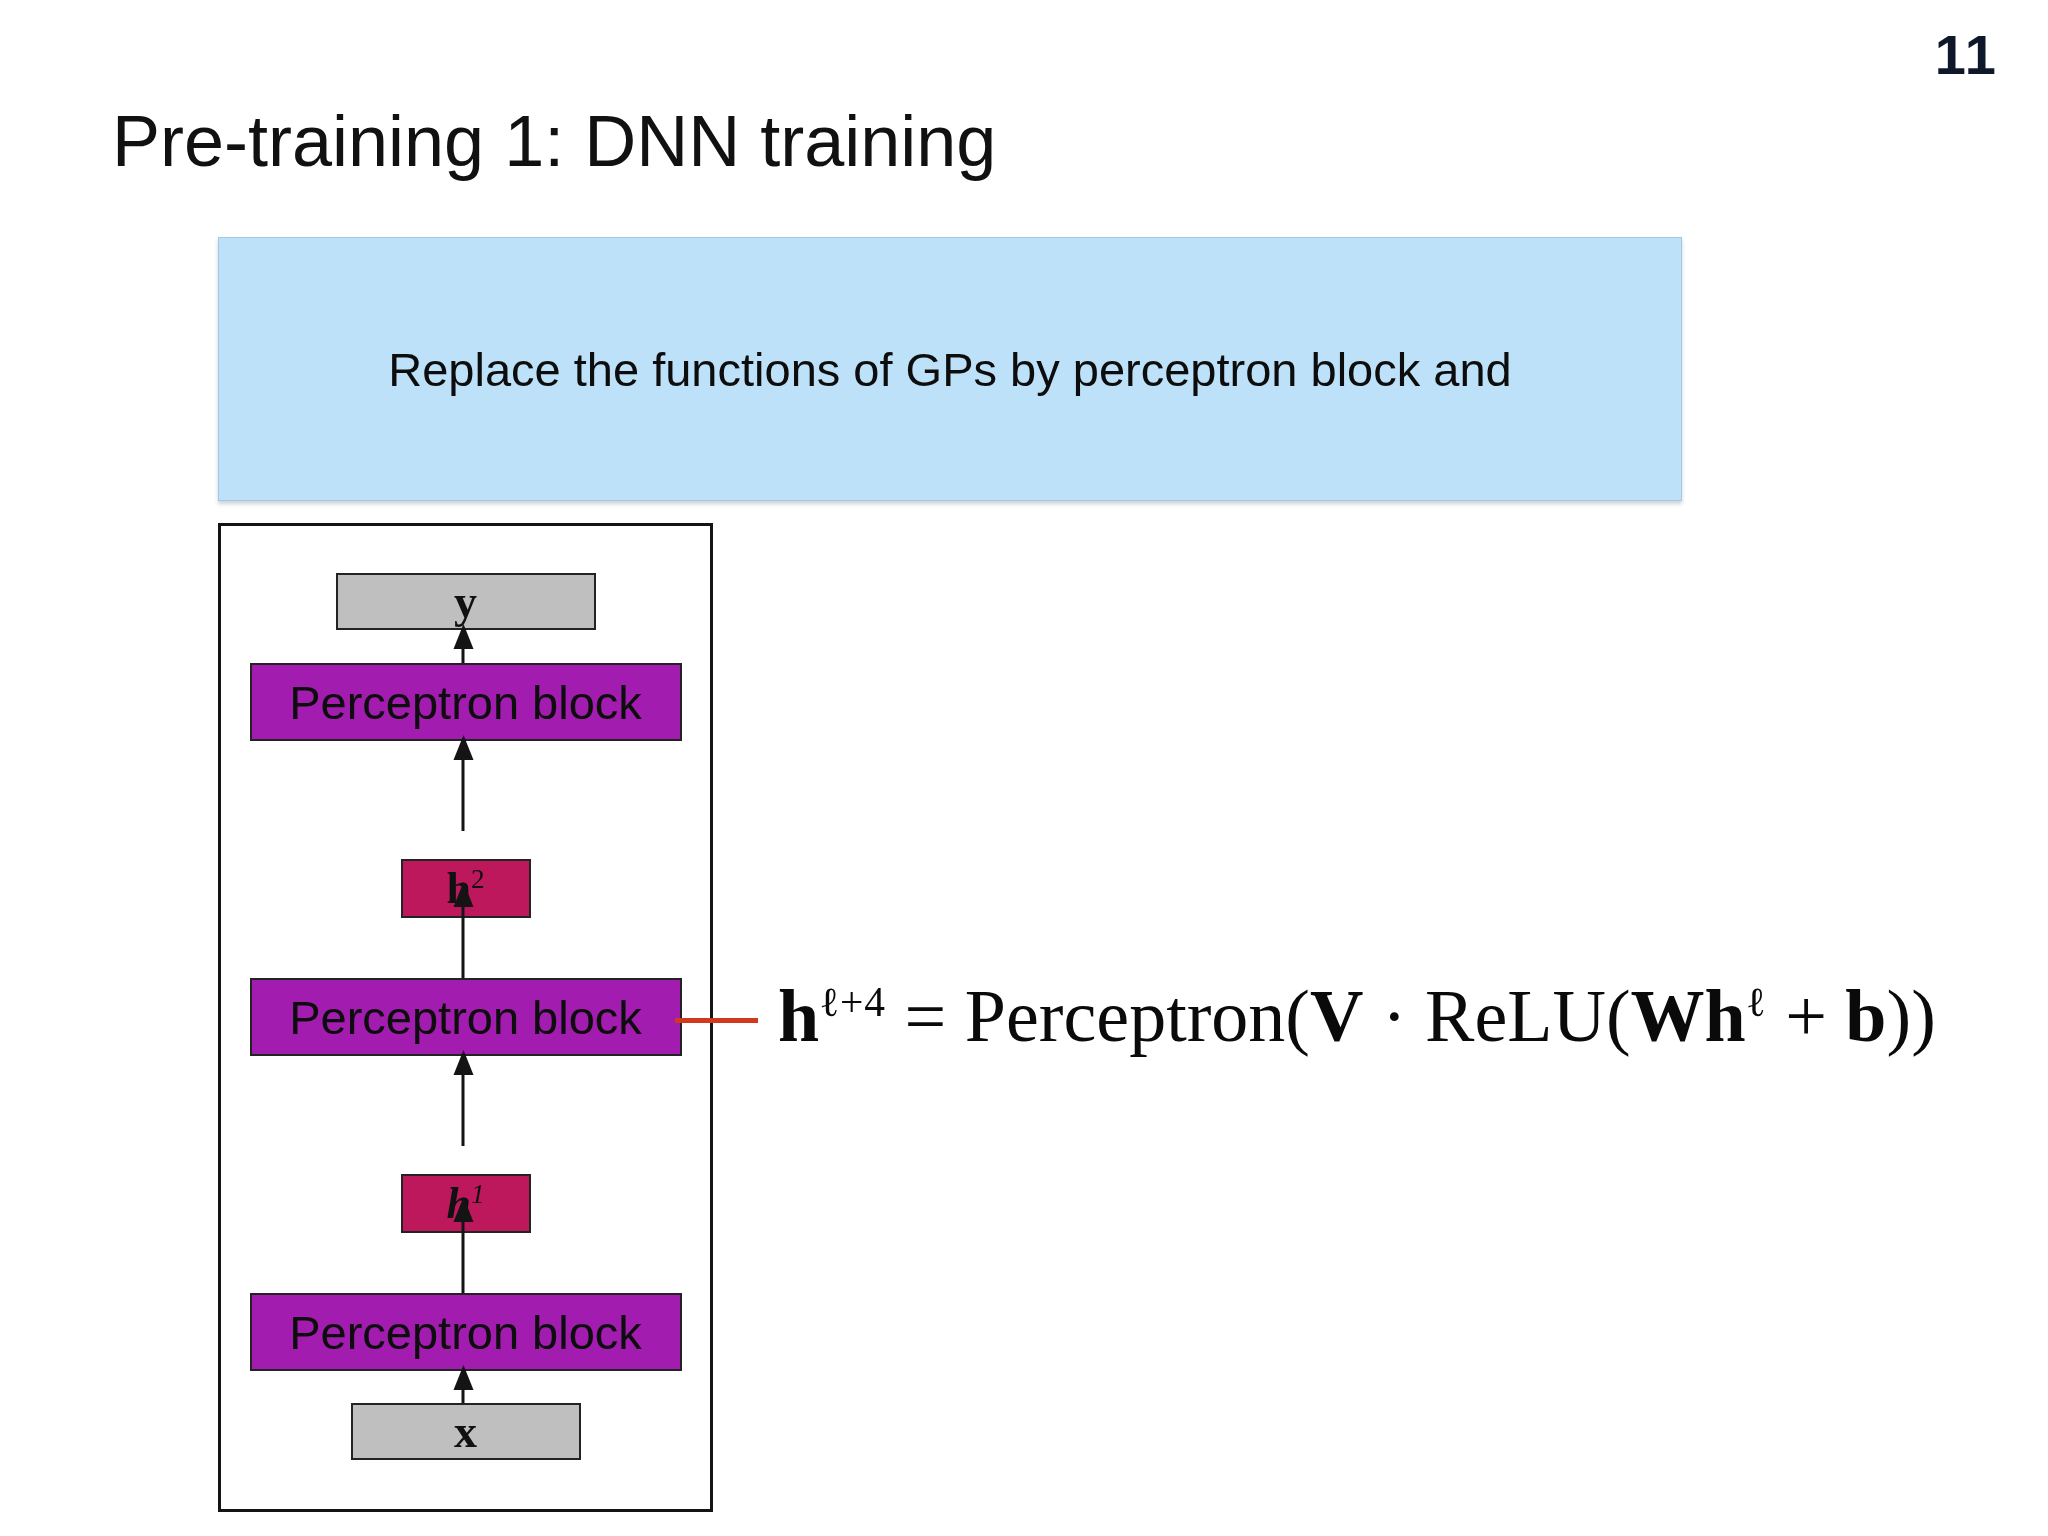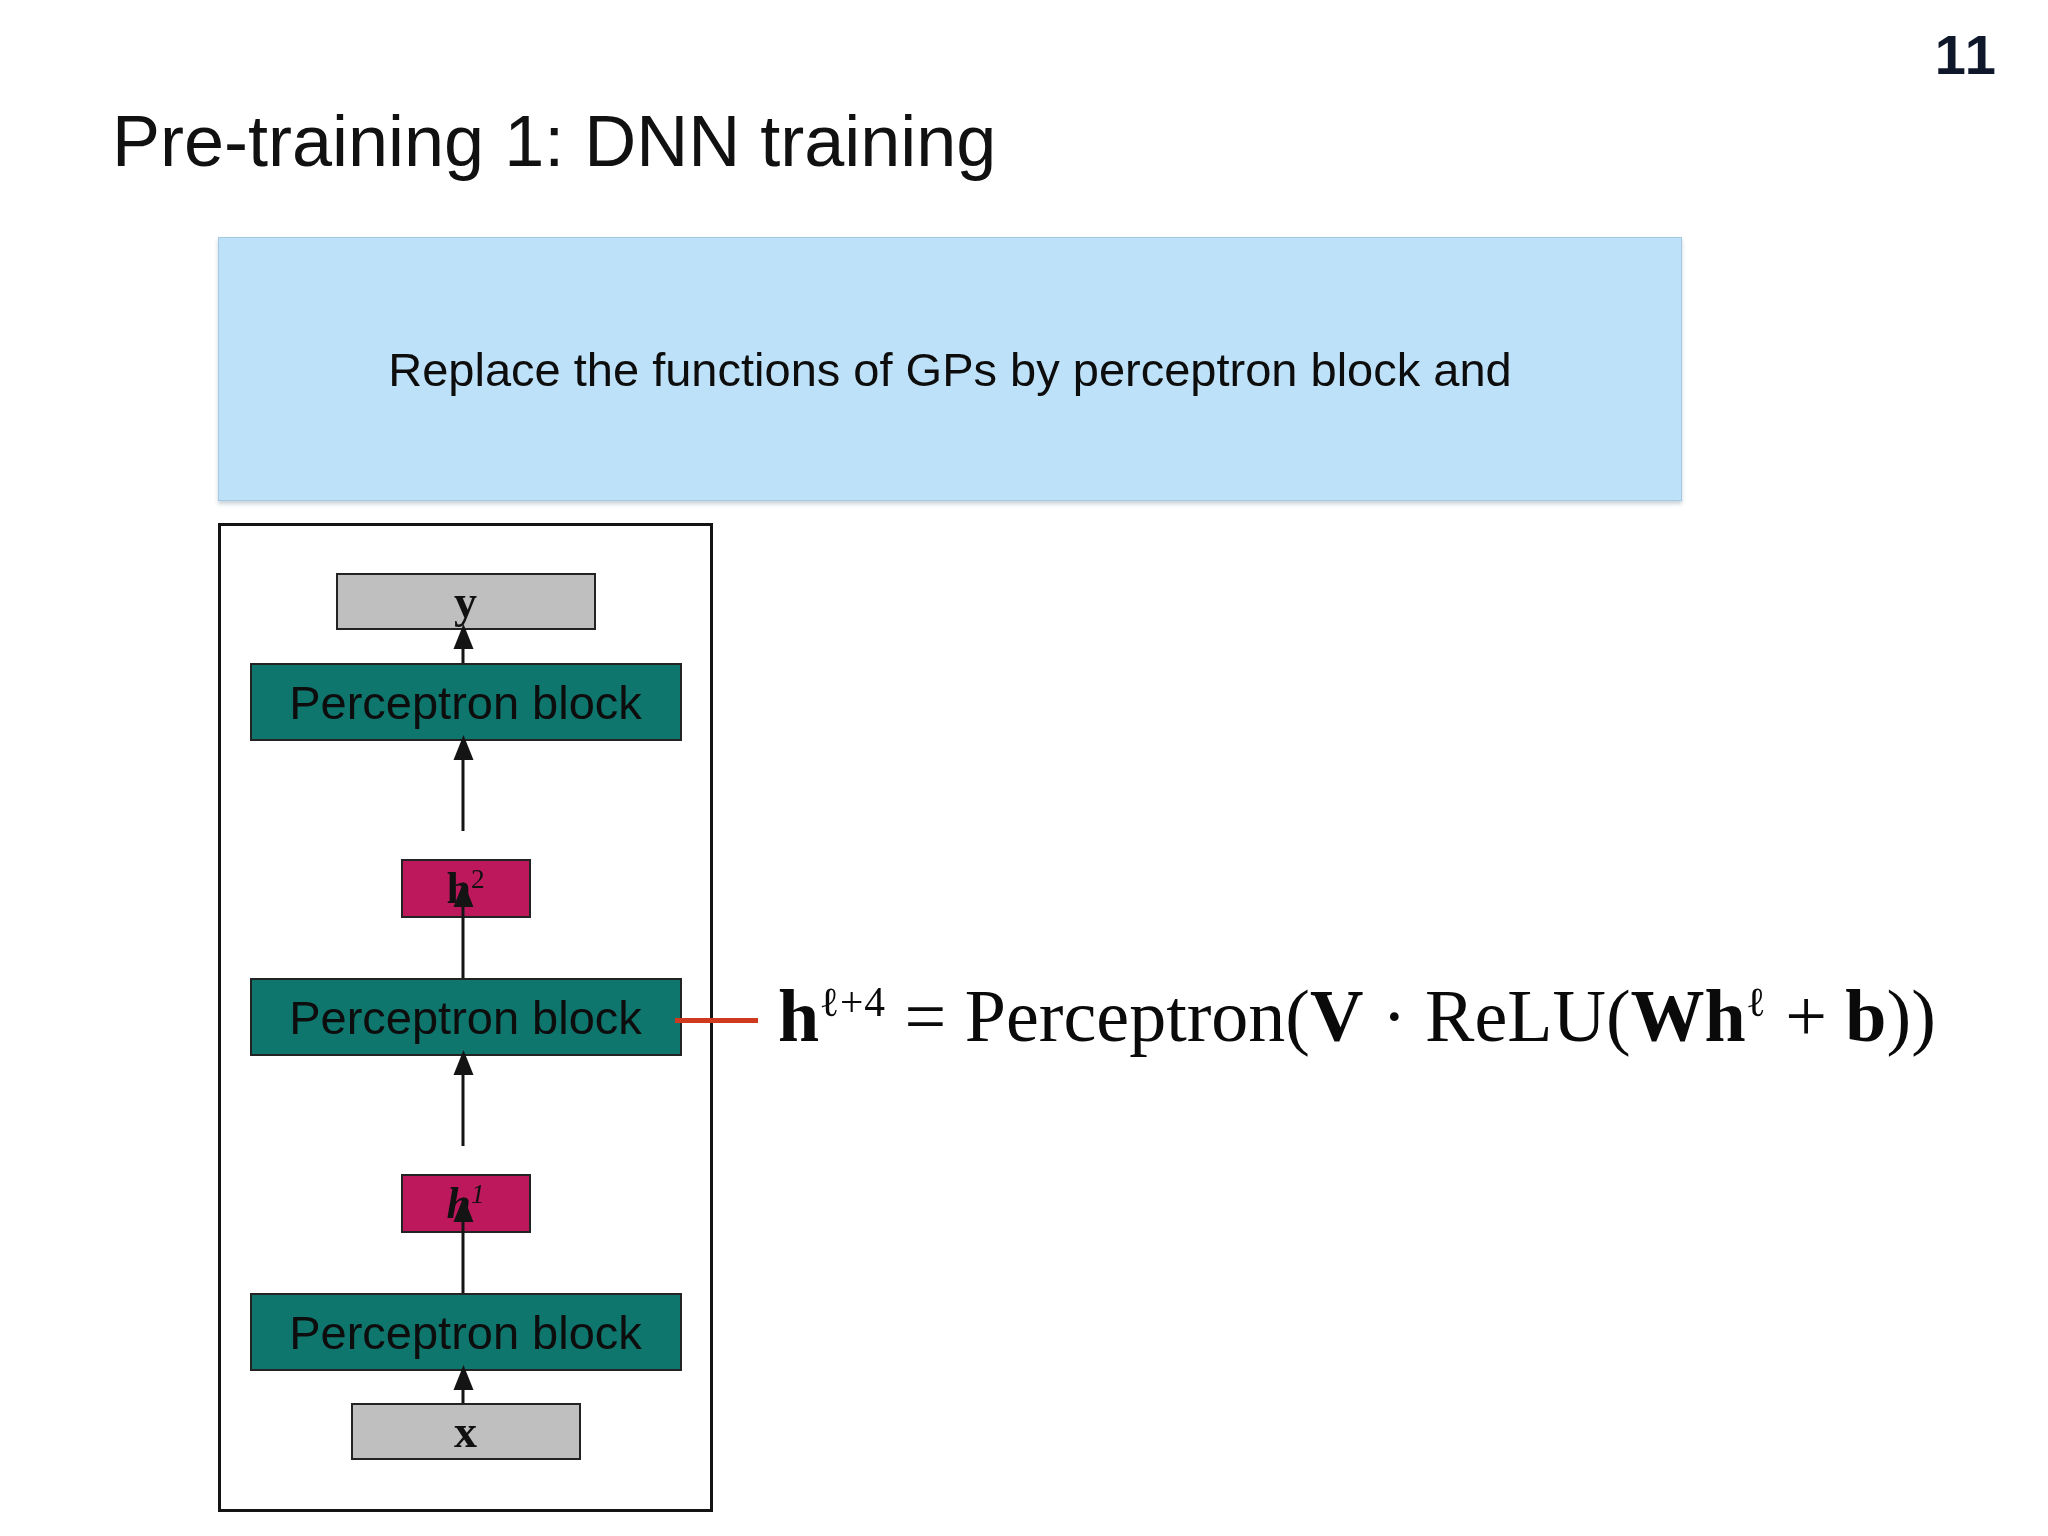--- a/index.html
+++ b/index.html
@@ -32,21 +32,21 @@
     position:absolute;left:218px;top:523px;width:495px;height:989px;
     border:3px solid #141414;background:#ffffff;
   }
   .node{
     position:absolute;left:50%;transform:translateX(-50%);
     display:flex;align-items:center;justify-content:center;
     border:2px solid #232323;
   }
   .io-box{background:#bfbfbf;width:260px;height:57px;}
   .io-box.input{width:230px;}
-  .p-block{background:#0f766e;width:432px;height:78px;}
+  .p-block{background:#a21caf;width:432px;height:78px;}
   .h-box{background:#be185d;width:130px;height:59px;margin-top:28px;}
 
   .serif-label{
     font-family:"Liberation Serif","DejaVu Serif",serif;font-weight:bold;
     font-size:46px;line-height:1;
   }
   .h-label{font-family:"Liberation Serif","DejaVu Serif",serif;font-weight:bold;font-size:44px;line-height:1;}
   .h-label .hsup{font-size:0.62em;vertical-align:0.55em;font-weight:normal;}
   .p-label{font-size:47px;color:#0d0d0d;white-space:nowrap;}
 

